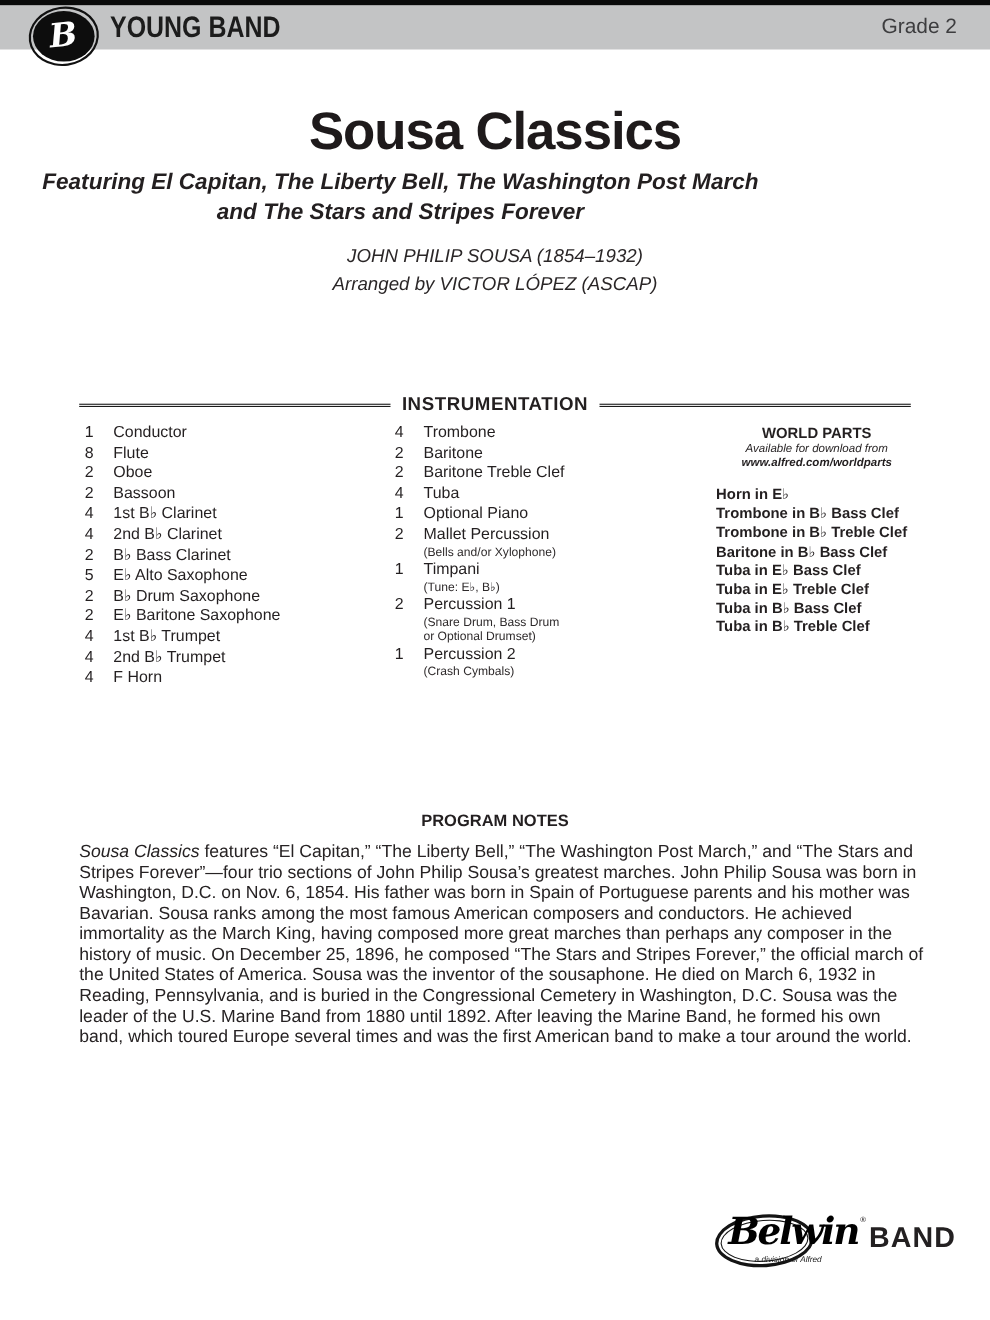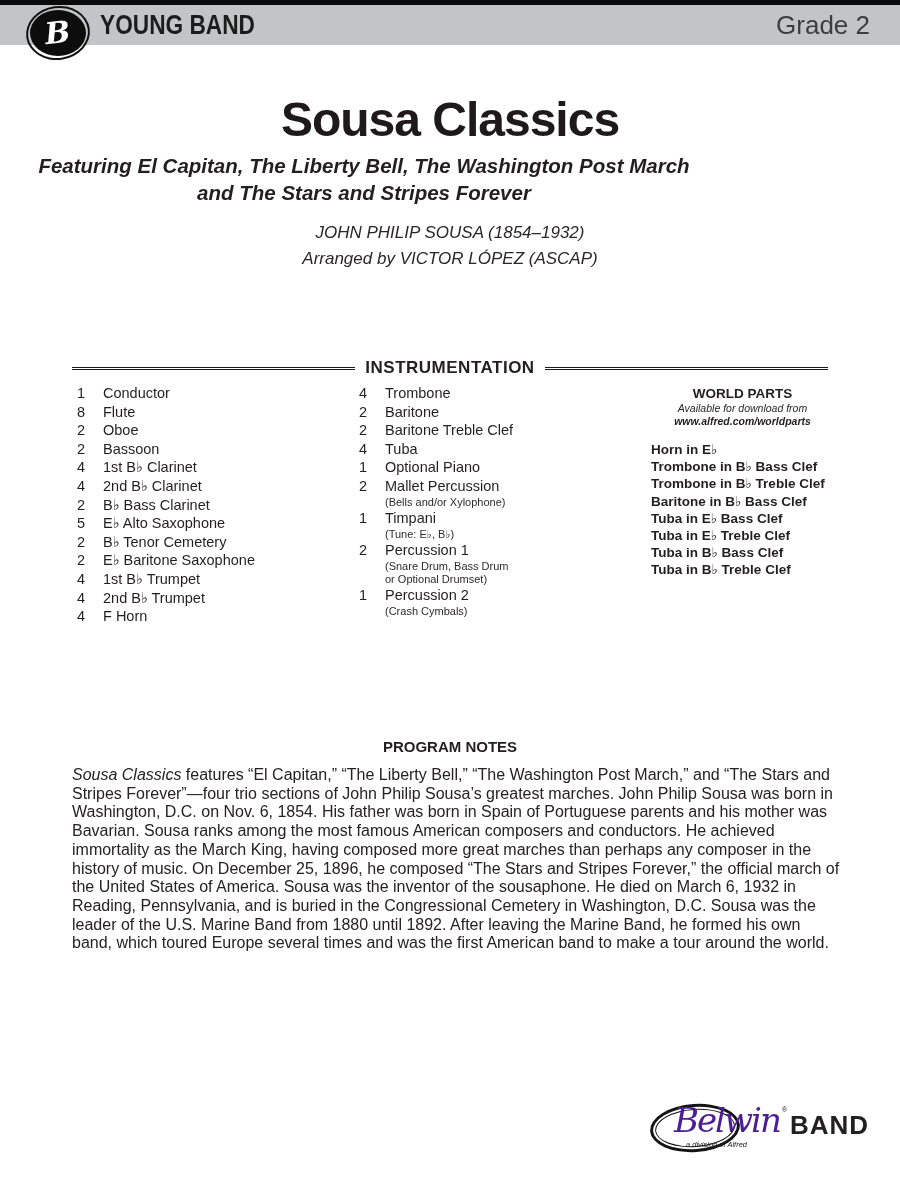--- a/index.html
+++ b/index.html
@@ -10,21 +10,21 @@
   
   .top-rule{position:absolute;top:0;left:0;width:900px;height:5px;background:#0a0a0a;}
   .header-bar{position:absolute;top:5px;left:0;width:900px;height:40px;background:#c3c4c5;
     display:flex;align-items:center;padding:0;box-sizing:border-box;}
   .yb-logo{position:absolute;left:30px;top:5px;width:56px;height:46px;background:#0d0d0d;
     border-radius:50%;display:flex;align-items:center;justify-content:center;}
   .yb-logo::before{content:"";position:absolute;inset:-4px;border:2px solid #111;border-radius:50%;transform:rotate(-8deg);}
   .yb-logo .bmark{color:#fff;font-family:"DejaVu Serif",serif;font-style:italic;font-weight:bold;font-size:30px;line-height:1;transform:rotate(-6deg);}
   .brand-text{margin-left:100px;font-weight:bold;font-size:27px;letter-spacing:0;
     transform:scaleX(0.84);transform-origin:left center;white-space:nowrap;color:#1c1c1c;}
-  .grade{margin-left:auto;margin-right:30px;font-size:26px;color:#3d3d3f;}
+  .grade{margin-left:auto;margin-right:30px;font-size:19px;color:#3d3d3f;}
   
   .title{position:absolute;top:92px;left:0;width:900px;text-align:center;
     font-size:48px;font-weight:bold;letter-spacing:-1px;color:#1e1a1b;}
   .subtitle{position:absolute;top:152px;left:0;width:728px;text-align:center;
     font-size:20.5px;font-weight:bold;line-height:27px;color:#231f20;}
   .subtitle .it{font-style:italic;}
   .subtitle .rm{font-style:italic;}
   .credits{position:absolute;top:220px;left:0;width:900px;text-align:center;
     font-size:17px;font-style:italic;line-height:26px;color:#2a2627;}
   
@@ -47,22 +47,22 @@
   
   .pn-head{position:absolute;top:738px;left:0;width:900px;text-align:center;font-weight:bold;font-size:15px;}
   .pn-body{position:absolute;top:766px;left:72px;width:768px;font-size:16px;line-height:18.7px;color:#262223;}
   .pn-body .lead{font-style:italic;}
   
   .foot-note{position:absolute;left:72px;top:1121px;font-size:9.5px;line-height:13.5px;color:#1f1f1f;}
   .foot-note b{font-weight:bold;}
   .belwin{position:absolute;left:650px;top:1098px;width:215px;height:56px;}
   .b-oval{position:absolute;left:0;top:6px;width:84px;height:42px;border:3px solid #141414;border-radius:50%;transform:rotate(-4deg);}
   .b-oval::before{content:"";position:absolute;inset:2px;border:1px solid #141414;border-radius:50%;}
-  .b-script{position:absolute;left:24px;top:2px;font-family:"DejaVu Serif",serif;font-style:italic;font-weight:normal;
-    font-size:34px;letter-spacing:-2px;color:#4c1d95;white-space:nowrap;}
+  .b-script{position:absolute;left:12px;top:2px;font-family:"DejaVu Serif",serif;font-style:italic;font-weight:bold;
+    font-size:34px;letter-spacing:-2px;color:#000000;white-space:nowrap;}
   .b-reg{position:absolute;left:132px;top:8px;font-size:7px;}
   .b-band{position:absolute;left:140px;top:12px;font-weight:bold;font-size:26px;letter-spacing:1px;color:#232021;}
   .b-sub{position:absolute;left:36px;top:42px;font-size:7.5px;font-style:italic;color:#1c1c1c;white-space:nowrap;}
 </style>
 </head>
 <body>
 
 <div class="page">
 
   <div class="top-rule"></div>
@@ -122,21 +122,21 @@
         <div class="inst-row">
           <span class="qty">2</span>
           <span class="iname">B♭ Bass Clarinet</span>
         </div>
         <div class="inst-row">
           <span class="qty">5</span>
           <span class="iname">E♭ Alto Saxophone</span>
         </div>
         <div class="inst-row">
           <span class="qty">2</span>
-          <span class="iname">B♭ Tenor Cemetery</span>
+          <span class="iname">B♭ Drum Saxophone</span>
         </div>
         <div class="inst-row">
           <span class="qty">2</span>
           <span class="iname">E♭ Baritone Saxophone</span>
         </div>
         <div class="inst-row">
           <span class="qty">4</span>
           <span class="iname">1st B♭ Trumpet</span>
         </div>
         <div class="inst-row">

